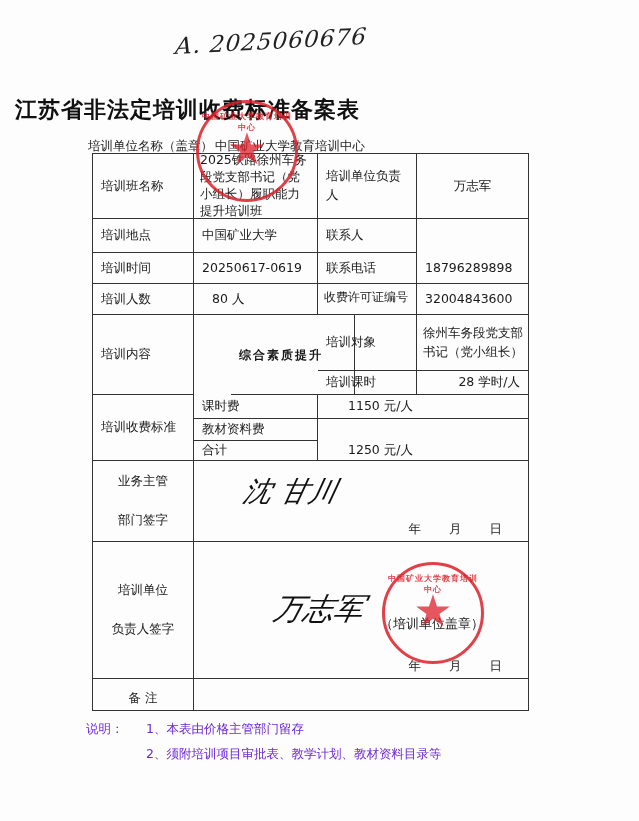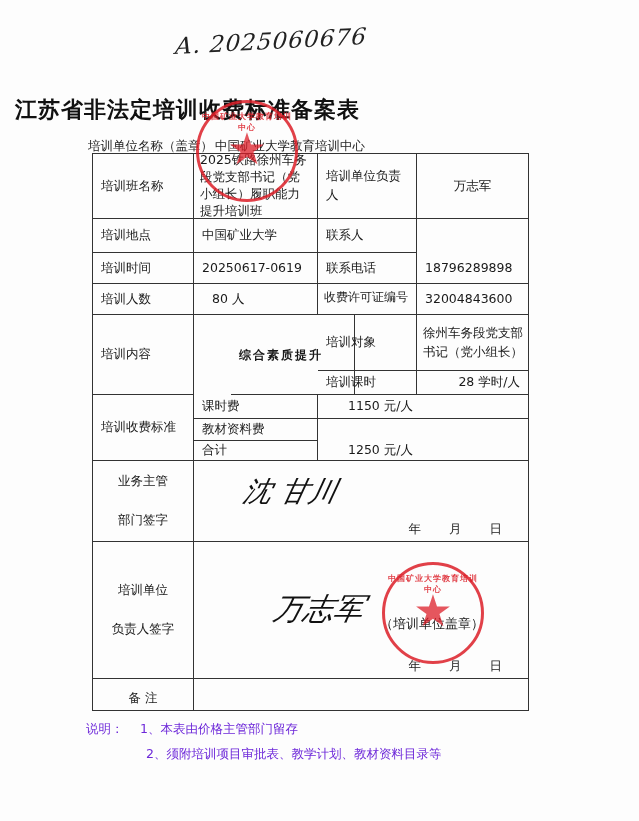--- a/index.html
+++ b/index.html
@@ -148,20 +148,20 @@
     <div class="star">★</div>
   </div>
   <div class="seal" style="left:382px;top:562px;width:102px;height:102px;">
     <div class="ring-text" style="font-size:8px;top:8px;">中国矿业大学教育培训中心</div>
     <div class="star">★</div>
   </div>
 
   <div class="notes">
     <div class="row">
       <span class="head">说明：</span>
-      <span style="margin-left:2px;">1、本表由价格主管部门留存</span>
+      <span style="margin-left:8px;">1、本表由价格主管部门留存</span>
     </div>
     <div class="row">
       <span class="head"></span>
       <span style="margin-left:8px;">2、须附培训项目审批表、教学计划、教材资料目录等</span>
     </div>
   </div>
 </div>
 
 </body></html>

